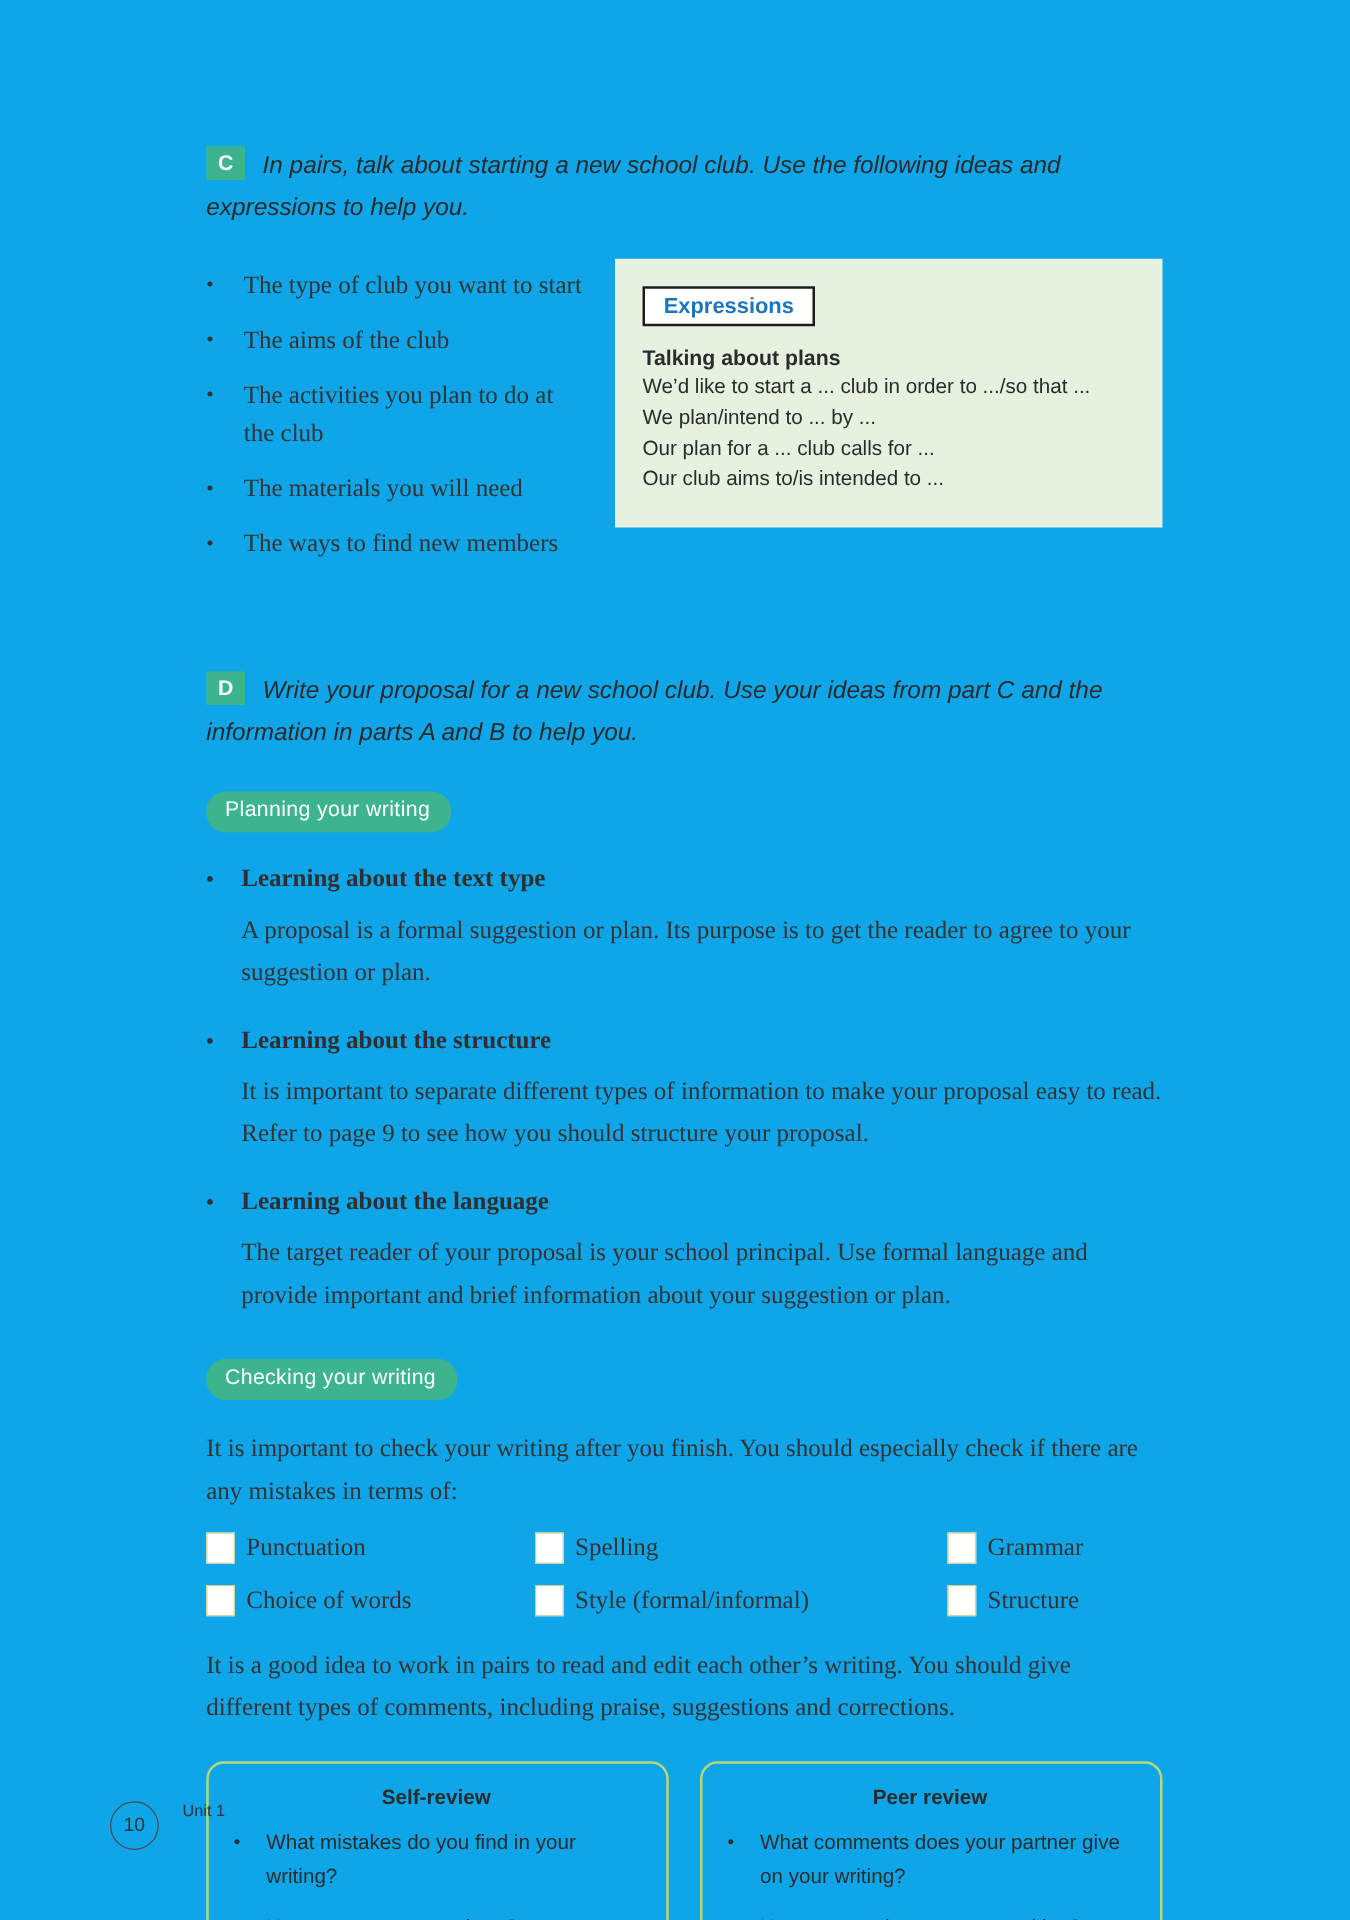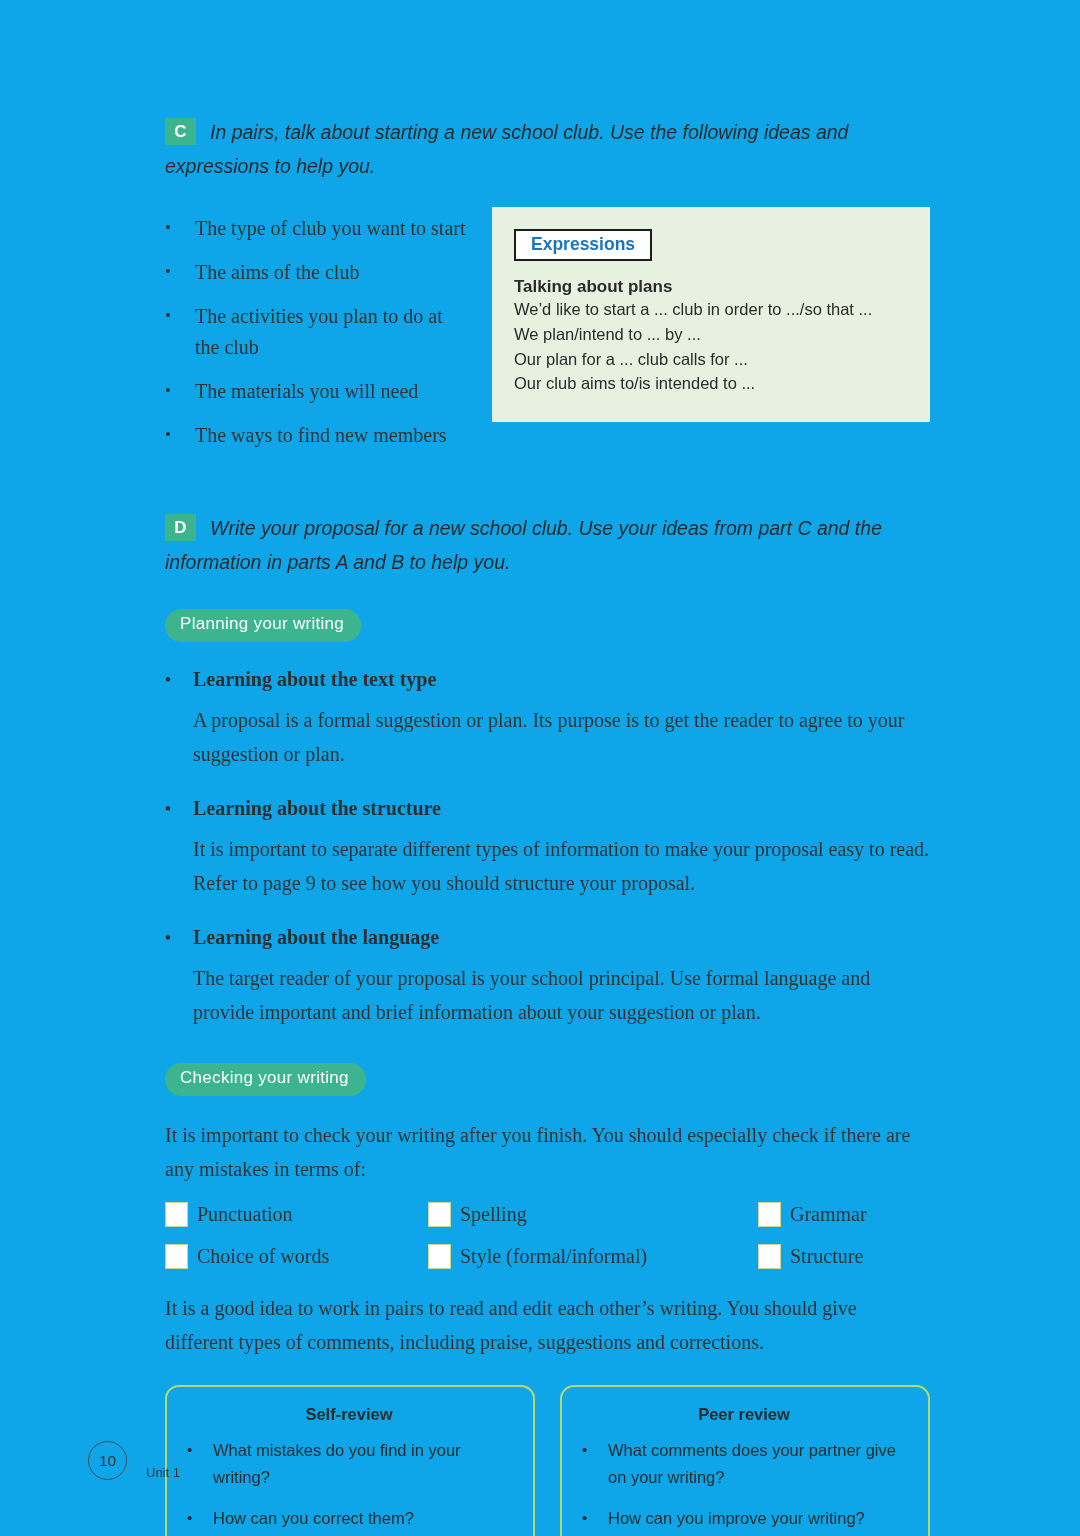--- a/index.html
+++ b/index.html
@@ -168,21 +168,21 @@
     color: #2b2b2b;
   }
   .review-item .bullet-dot { flex: 0 0 26px; font-size: 15px; padding-top: 1px; }
 
   
   .footer {
     position: absolute;
     left: 88px;
     top: 1441px;
     display: flex;
-    align-items: flex-end;
+    align-items: flex-start;
   }
   .page-circle {
     width: 39px;
     height: 39px;
     border: 1.5px solid #4a4a4a;
     border-radius: 50%;
     text-align: center;
     line-height: 37px;
     font-size: 15.5px;
     color: #333333;
@@ -228,21 +228,21 @@
       <div class="expr-panel">
         <span class="expr-title">Expressions</span>
         <div class="expr-heading">Talking about plans</div>
         <div class="expr-line">We’d like to start a ... club in order to .../so that ...</div>
         <div class="expr-line">We plan/intend to ... by ...</div>
         <div class="expr-line">Our plan for a ... club calls for ...</div>
         <div class="expr-line">Our club aims to/is intended to ...</div>
       </div>
     </div>
 
-    <p class="task-instr" style="margin-top:48px;"><span class="task-label">D</span><span>Write your proposal for a new school club. Use your ideas from part C and the information in parts A and B to help you.</span></p>
+    <p class="task-instr" style="margin-top:72px;"><span class="task-label">D</span><span>Write your proposal for a new school club. Use your ideas from part C and the information in parts A and B to help you.</span></p>
 
     <div style="margin-top:30px;">
       <span class="banner">Planning your writing</span>
     </div>
 
     <div class="plan-item">
       <div class="plan-head">
         <span class="bullet-dot">•</span>
         <span>Learning about the text type</span>
       </div>

